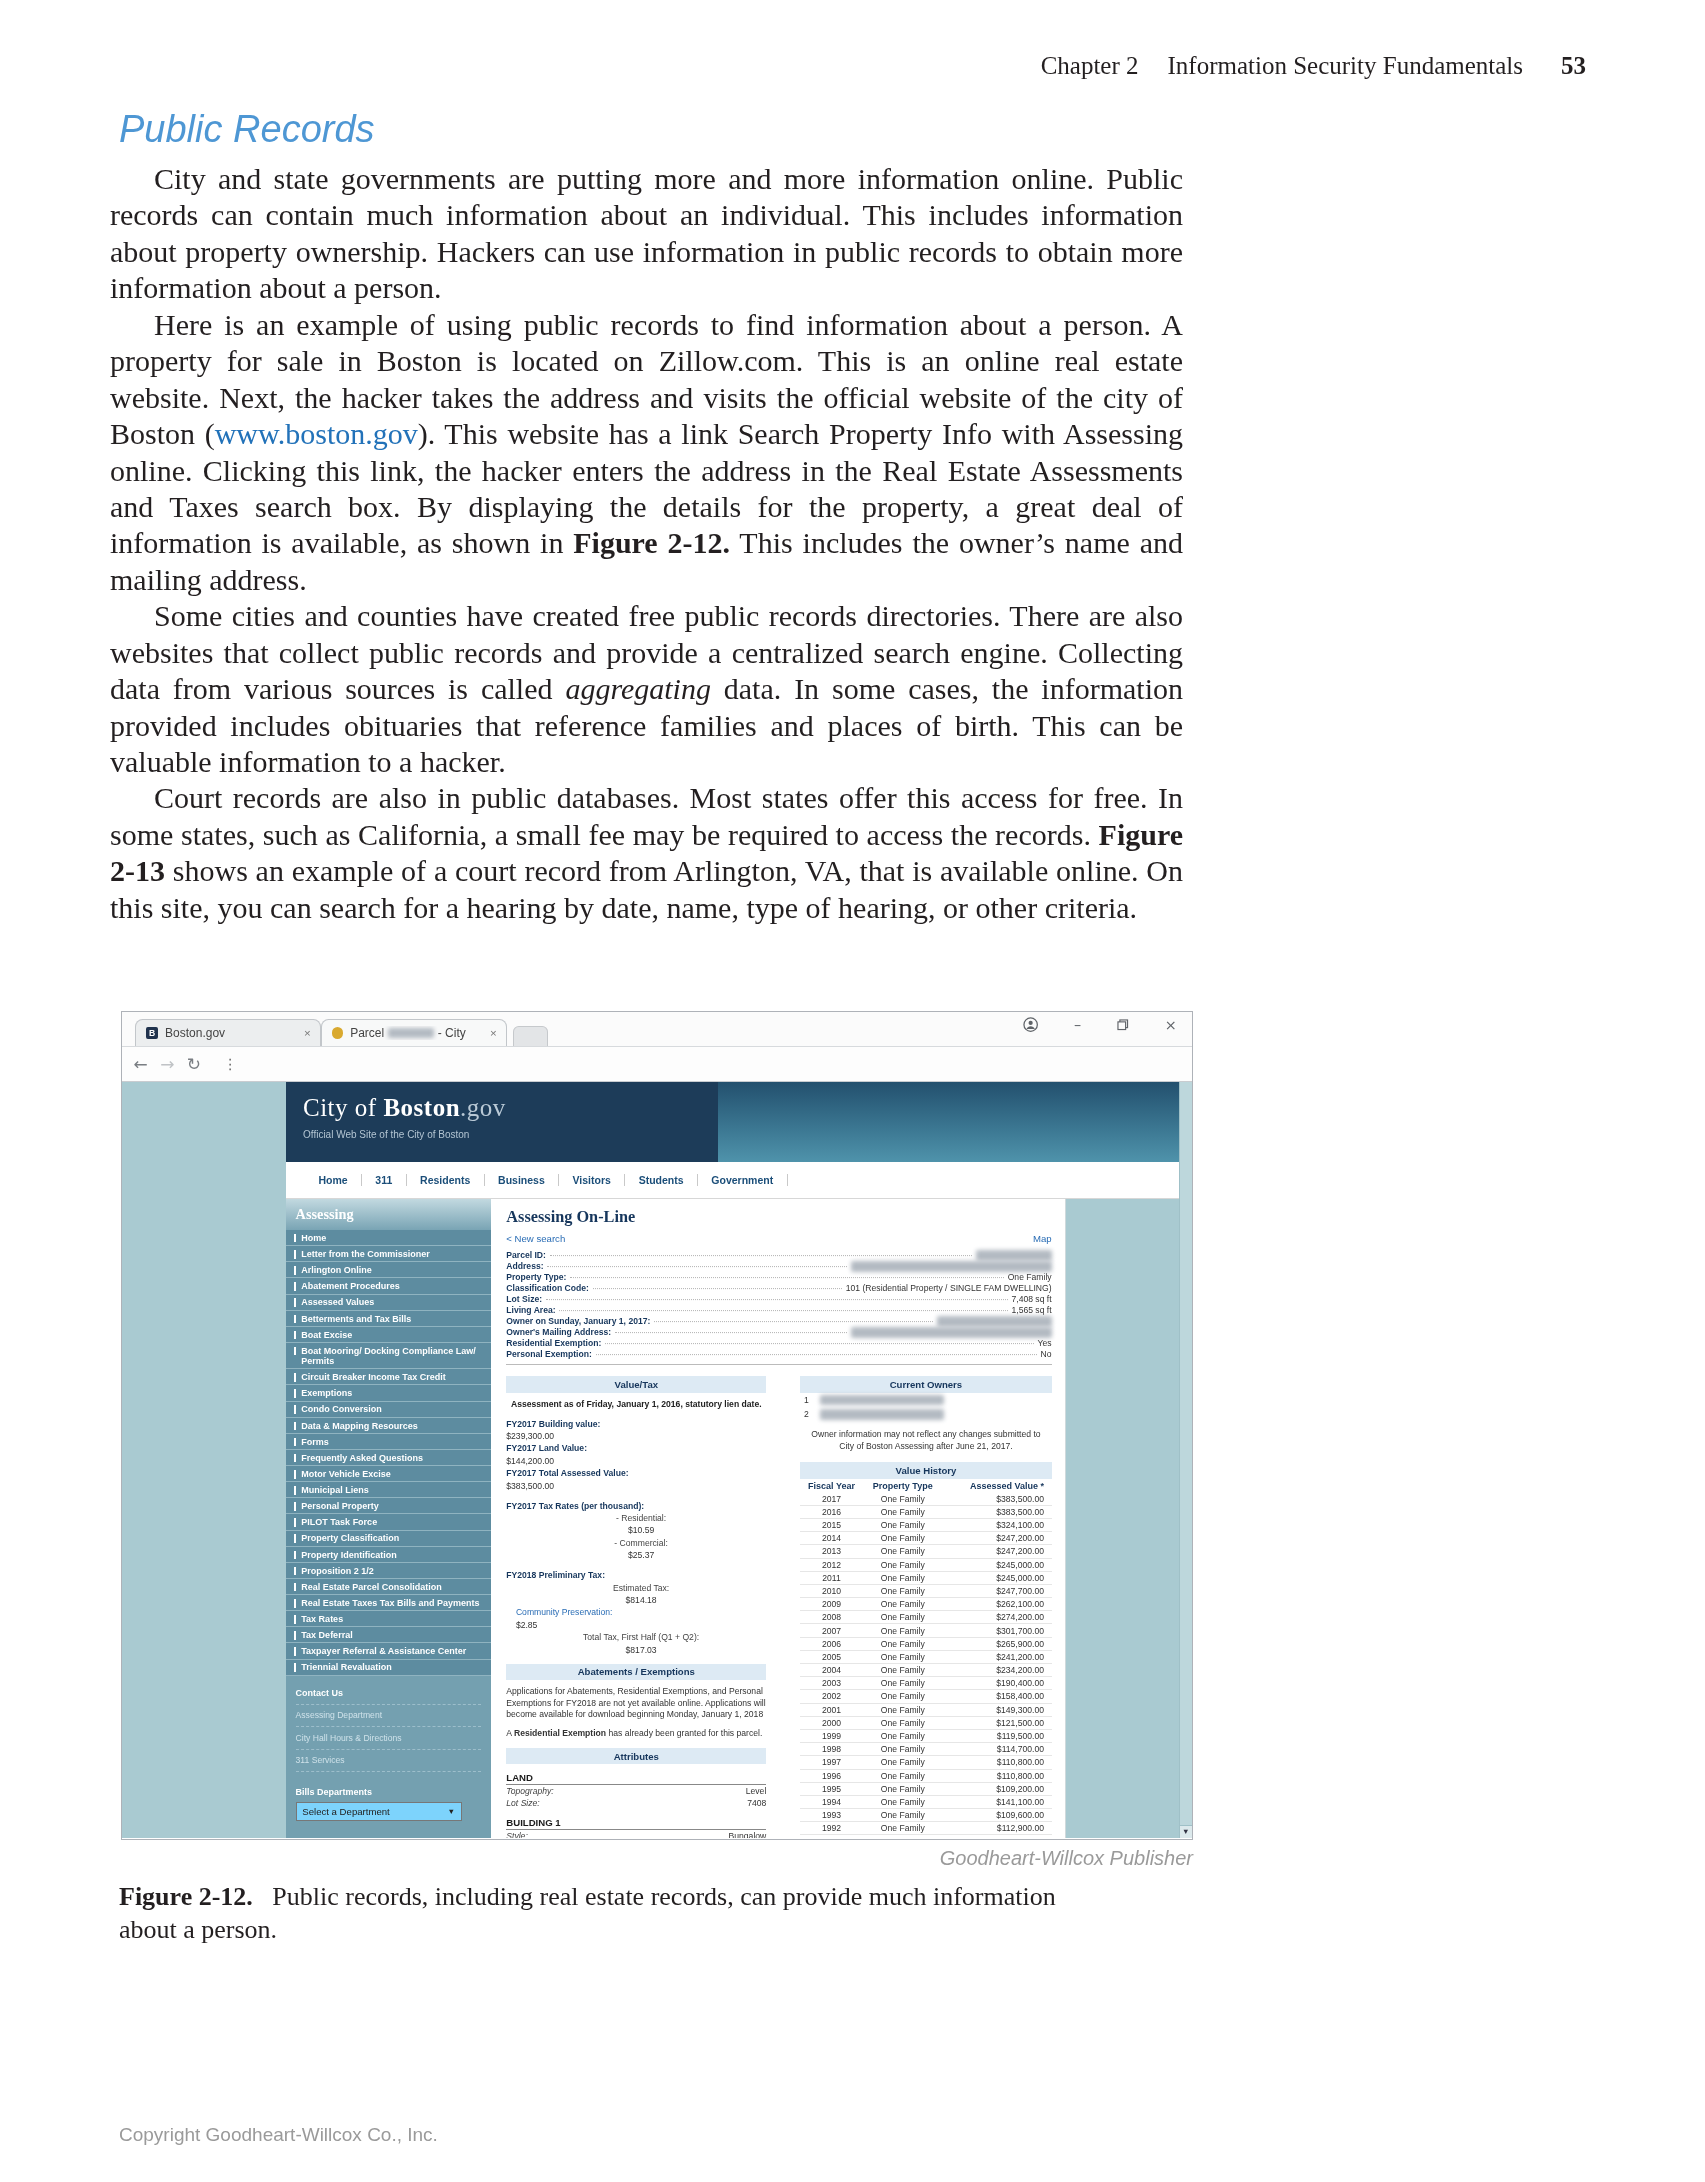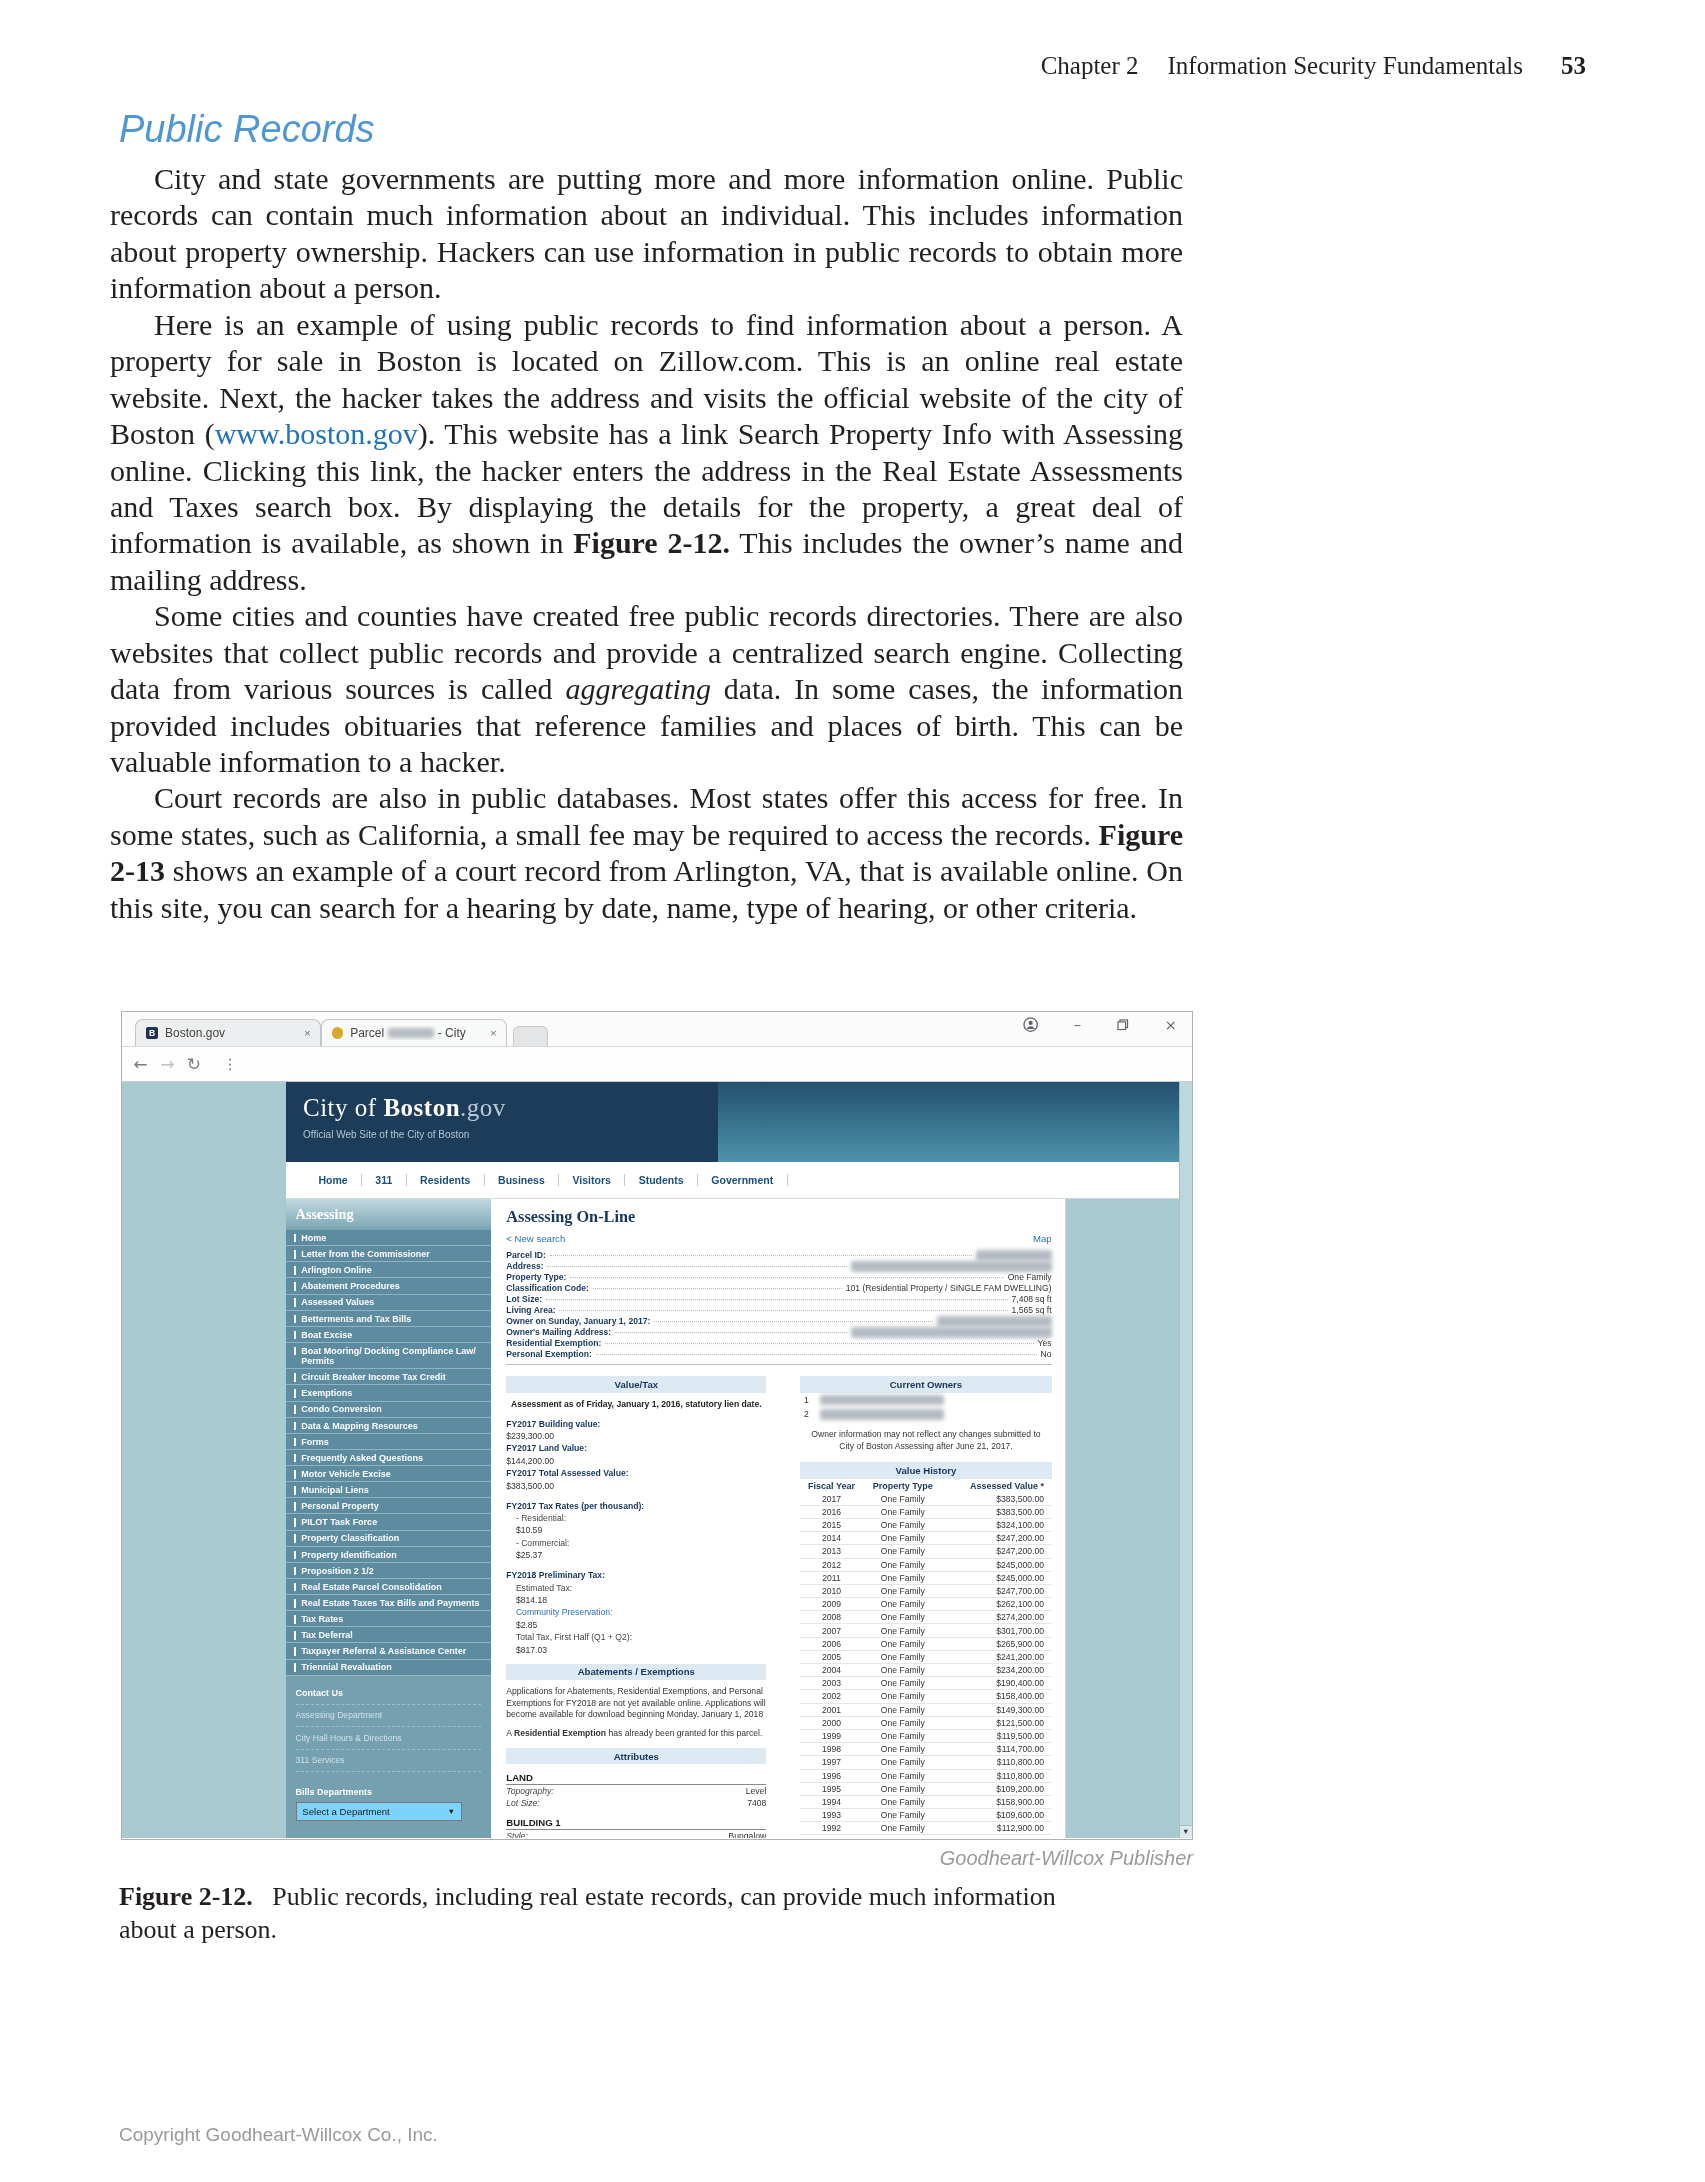--- a/index.html
+++ b/index.html
@@ -107,21 +107,21 @@
   .dfill{flex:1;border-bottom:1px dotted #b3b3b3;margin:0 3.8px;transform:translateY(-1.9px);}
   .dval{color:#333;white-space:nowrap;}
 
   .cols{display:flex;margin-top:11.5px;gap:34px;}
   .colL{width:260px;flex:none;}
   .colR{flex:1;min-width:0;}
   .band{background:#ddeaf4;color:#16365c;font-weight:bold;font-size:9.6px;text-align:center;padding:2.9px 0;}
   .vt-note{font-weight:bold;font-size:8.6px;text-align:center;margin:5.7px 0 7.6px;line-height:1.3;color:#222;}
   .vrow{display:flex;justify-content:space-between;font-size:8.6px;line-height:12.4px;color:#333;flex-direction:column;}
   .vrow .lab{color:#16365c;font-weight:bold;}
-  .vrow.indent{padding-left:9.6px;}
+  .vrow.indent{padding-left:9.6px;text-align:center;}
   .vrow.indent .lab{color:#444;font-weight:normal;}
   .vrow.indent-link{padding-left:9.6px;}
   .vrow.indent-link .lab{color:#2a6db5;font-weight:normal;}
   .gap8{height:7.6px;}
   .abate-p{font-size:8.6px;line-height:1.35;color:#333;margin:5.7px 0 7.6px;}
   .attr-head{font-weight:bold;color:#1c1c1c;font-size:9.6px;border-bottom:1px solid #888;margin-top:7.6px;padding-bottom:1px;}
   .arow{display:flex;justify-content:space-between;font-size:8.6px;line-height:12.4px;color:#333;}
   .arow .lab{font-style:italic;color:#444;}
   .arow.bold .lab{font-weight:bold;}
   .owner-row{display:flex;gap:11.5px;font-size:8.6px;line-height:14.3px;color:#333;padding-left:3.8px;align-items:center;}
@@ -733,21 +733,21 @@
 
   <tr>
     <td class="c">1995</td>
     <td class="c">One Family</td>
     <td class="r">$109,200.00</td>
   </tr>
 
   <tr>
     <td class="c">1994</td>
     <td class="c">One Family</td>
-    <td class="r">$158,900.00</td>
+    <td class="r">$141,100.00</td>
   </tr>
 
   <tr>
     <td class="c">1993</td>
     <td class="c">One Family</td>
     <td class="r">$109,600.00</td>
   </tr>
 
   <tr>
     <td class="c">1992</td>

